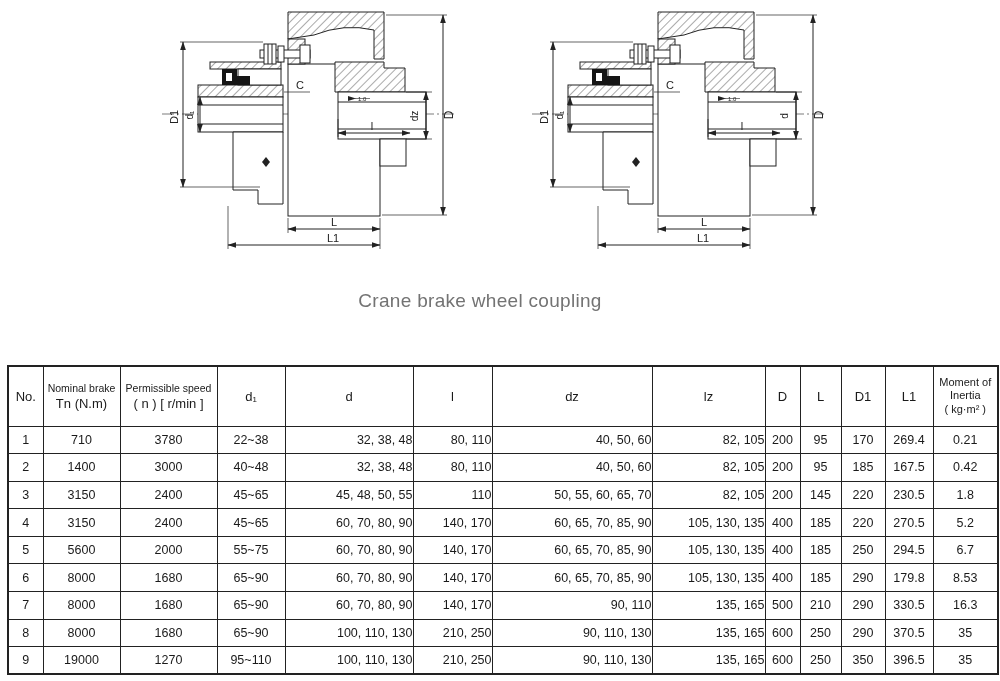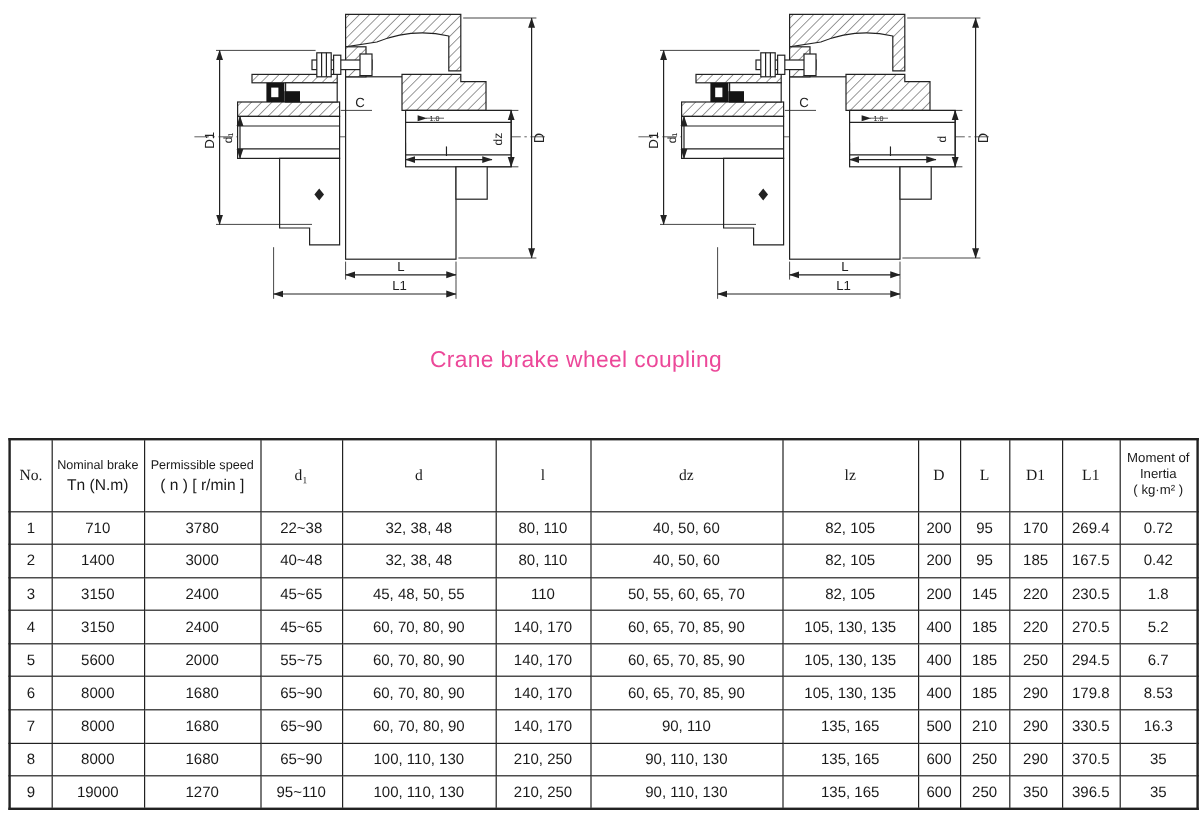--- a/index.html
+++ b/index.html
@@ -5,31 +5,31 @@
   * { margin:0; padding:0; box-sizing:border-box; }
   html,body { background:#fff; }
   body { font-family:"Liberation Sans", sans-serif; color:#1a1a1a; }
   #canvas { position:relative; width:1000px; height:681px; background:#fff; overflow:hidden; }
 
   .drawing { position:absolute; top:2px; width:322px; height:262px; }
   #drawing-left  { left:148px; }
   #drawing-right { left:518px; }
 
   #title { position:absolute; top:290px; left:0; width:960px; text-align:center;
-           font-size:19px; color:#ec4899; letter-spacing:0.3px; }
+           font-size:19px; color:#737373; letter-spacing:0.3px; }
 
   #spec-table-wrap { position:absolute; top:365px; left:7px; }
   table { border-collapse:collapse; table-layout:fixed; width:990px;
           border:2px solid #222; background:#fff; }
   th, td { border:1px solid #222; font-weight:normal; color:#1a1a1a;
            overflow:hidden; white-space:nowrap; }
   th { height:60px; vertical-align:middle; text-align:center; padding:0 1px; }
   td { height:27.6px; text-align:center; font-size:12.5px; }
-  td.left { text-align:center; }
-  .h1  { font-size:13px;font-family:Liberation Serif, serif; }
+  td.left { text-align:right; }
+  .h1  { font-size:13px; }
   .h2a { font-size:10.5px; }
   .h2b { font-size:13px; margin-top:2px; }
   .h3  { font-size:11px; line-height:1.25; }
 
   svg text { font-family:"Liberation Sans", sans-serif; fill:#222; }
 </style>
 </head>
 <body>
 
 <div id="canvas">
@@ -203,21 +203,21 @@
             <td>3780</td>
             <td>22~38</td>
             <td class="left">32, 38, 48</td>
             <td class="left">80, 110</td>
             <td class="left">40, 50, 60</td>
             <td class="left">82, 105</td>
             <td>200</td>
             <td>95</td>
             <td>170</td>
             <td>269.4</td>
-            <td>0.72</td>
+            <td>0.21</td>
           </tr>
           <tr>
             <td>2</td>
             <td>1400</td>
             <td>3000</td>
             <td>40~48</td>
             <td class="left">32, 38, 48</td>
             <td class="left">80, 110</td>
             <td class="left">40, 50, 60</td>
             <td class="left">82, 105</td>

